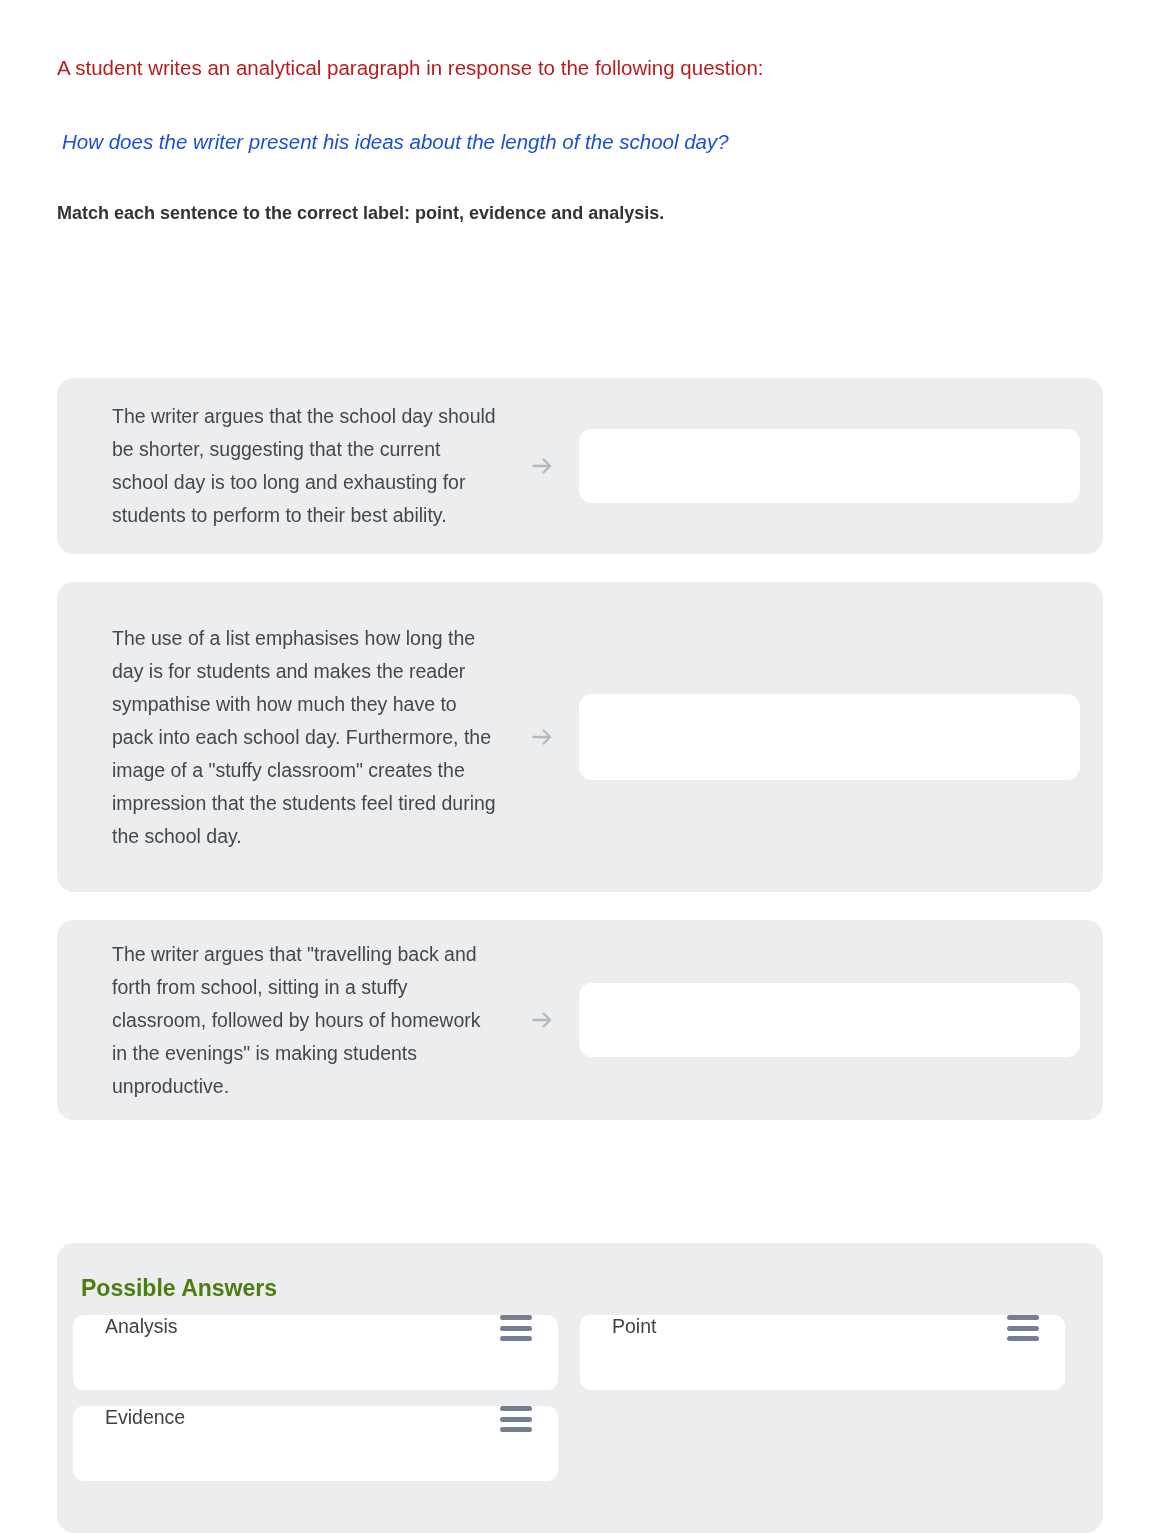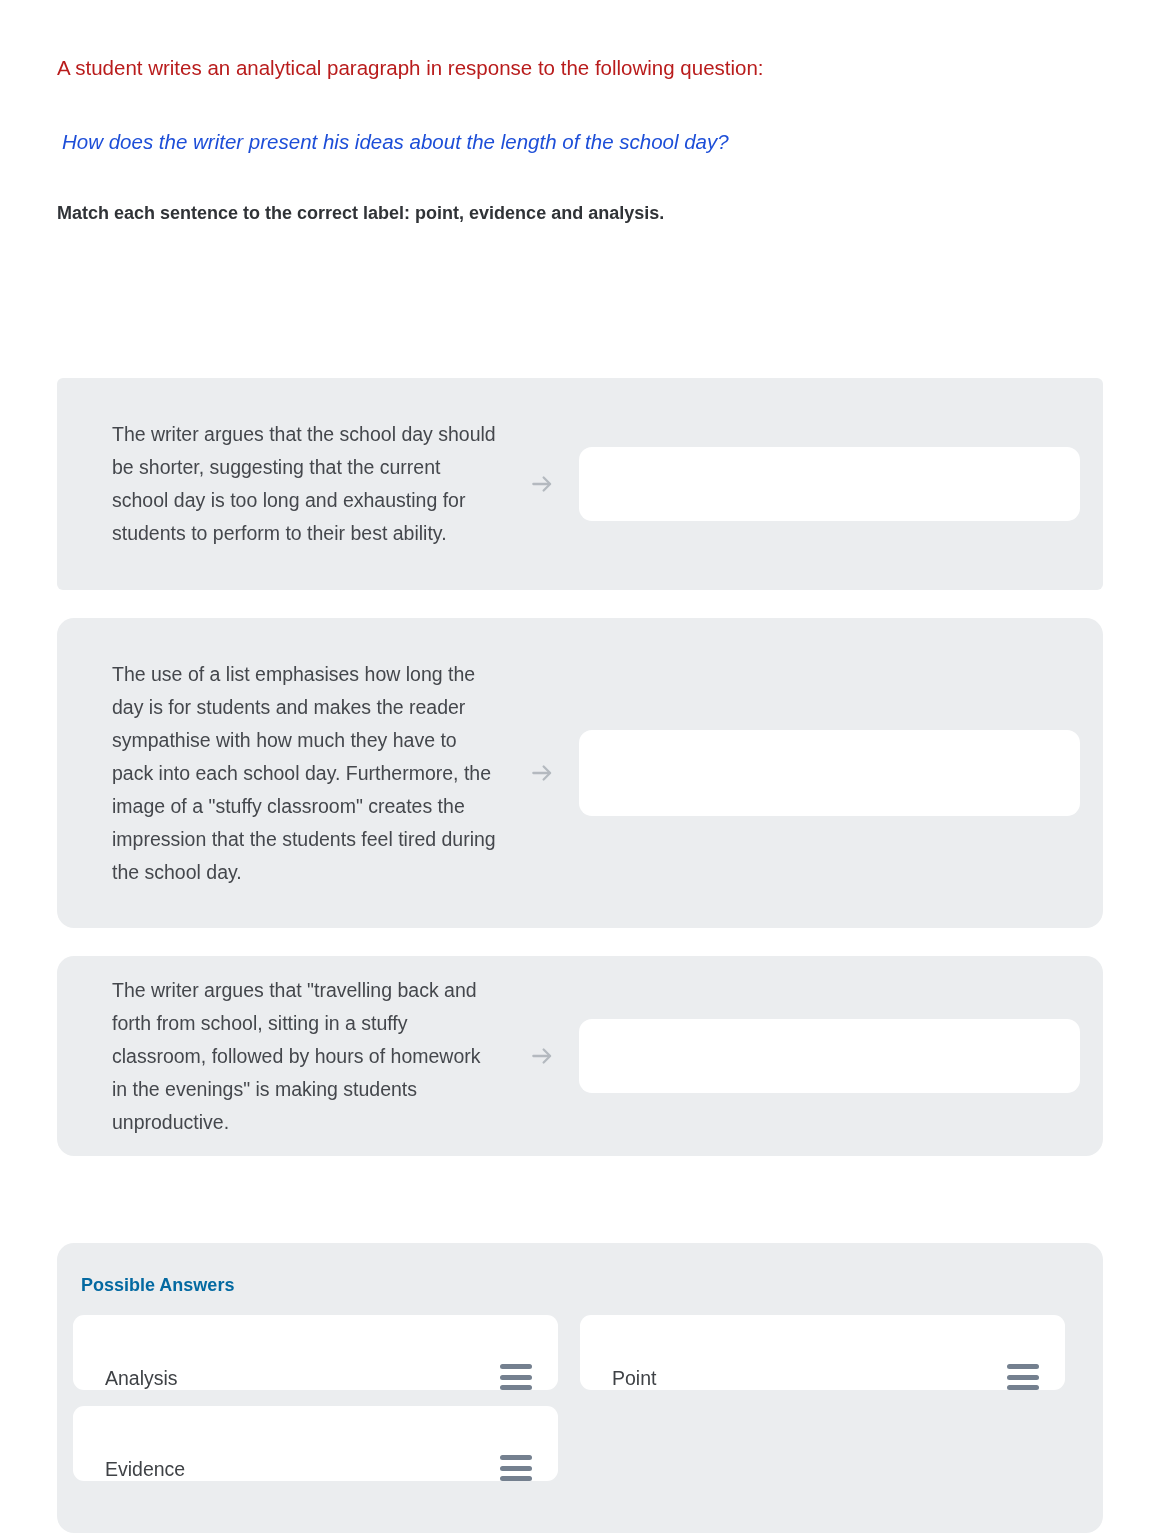--- a/index.html
+++ b/index.html
@@ -61,21 +61,21 @@
   }
   .match-row {
     background: #ebedef;
     border-radius: 17px;
     display: flex;
     align-items: center;
     box-sizing: border-box;
     padding: 0 23px 0 0;
     margin-bottom: 28px;
   }
-  .row-1 { height: 212px; border-radius: 6px; }
+  .row-1 { height: 176px; }
   .row-2 { height: 310px; }
   .row-3 { height: 200px; }
 
   .match-sentence {
     width: 448px;
     flex: 0 0 448px;
     box-sizing: border-box;
     padding-left: 55px;
     padding-right: 8px;
     font-size: 19.5px;
@@ -114,40 +114,40 @@
     height: 290px;
     background: #ebedef;
     border-radius: 17px;
     box-sizing: border-box;
     padding: 0;
   }
   .answers-title {
     position: absolute;
     left: 24px;
     top: 32px;
-    font-size: 18px;
+    font-size: 23px;
     font-weight: 700;
-    color: #0369a1;
+    color: #4d7c0f;
   }
   .answers-grid {
     position: absolute;
     left: 16px;
     top: 72px;
     width: 1014px;
     display: flex;
     flex-wrap: wrap;
     gap: 16px 22px;
   }
   .answer-chip {
     width: 485px;
     height: 75px;
     background: #ffffff;
     border-radius: 11px;
     display: flex;
-    align-items: flex-end;
+    align-items: flex-start;
     box-sizing: border-box;
     padding: 0 26px 0 32px;
     cursor: grab;
   }
   .answer-label {
     flex: 1 1 auto;
     font-size: 19.5px;
     color: #3f4246;
     font-weight: 400;
   }

